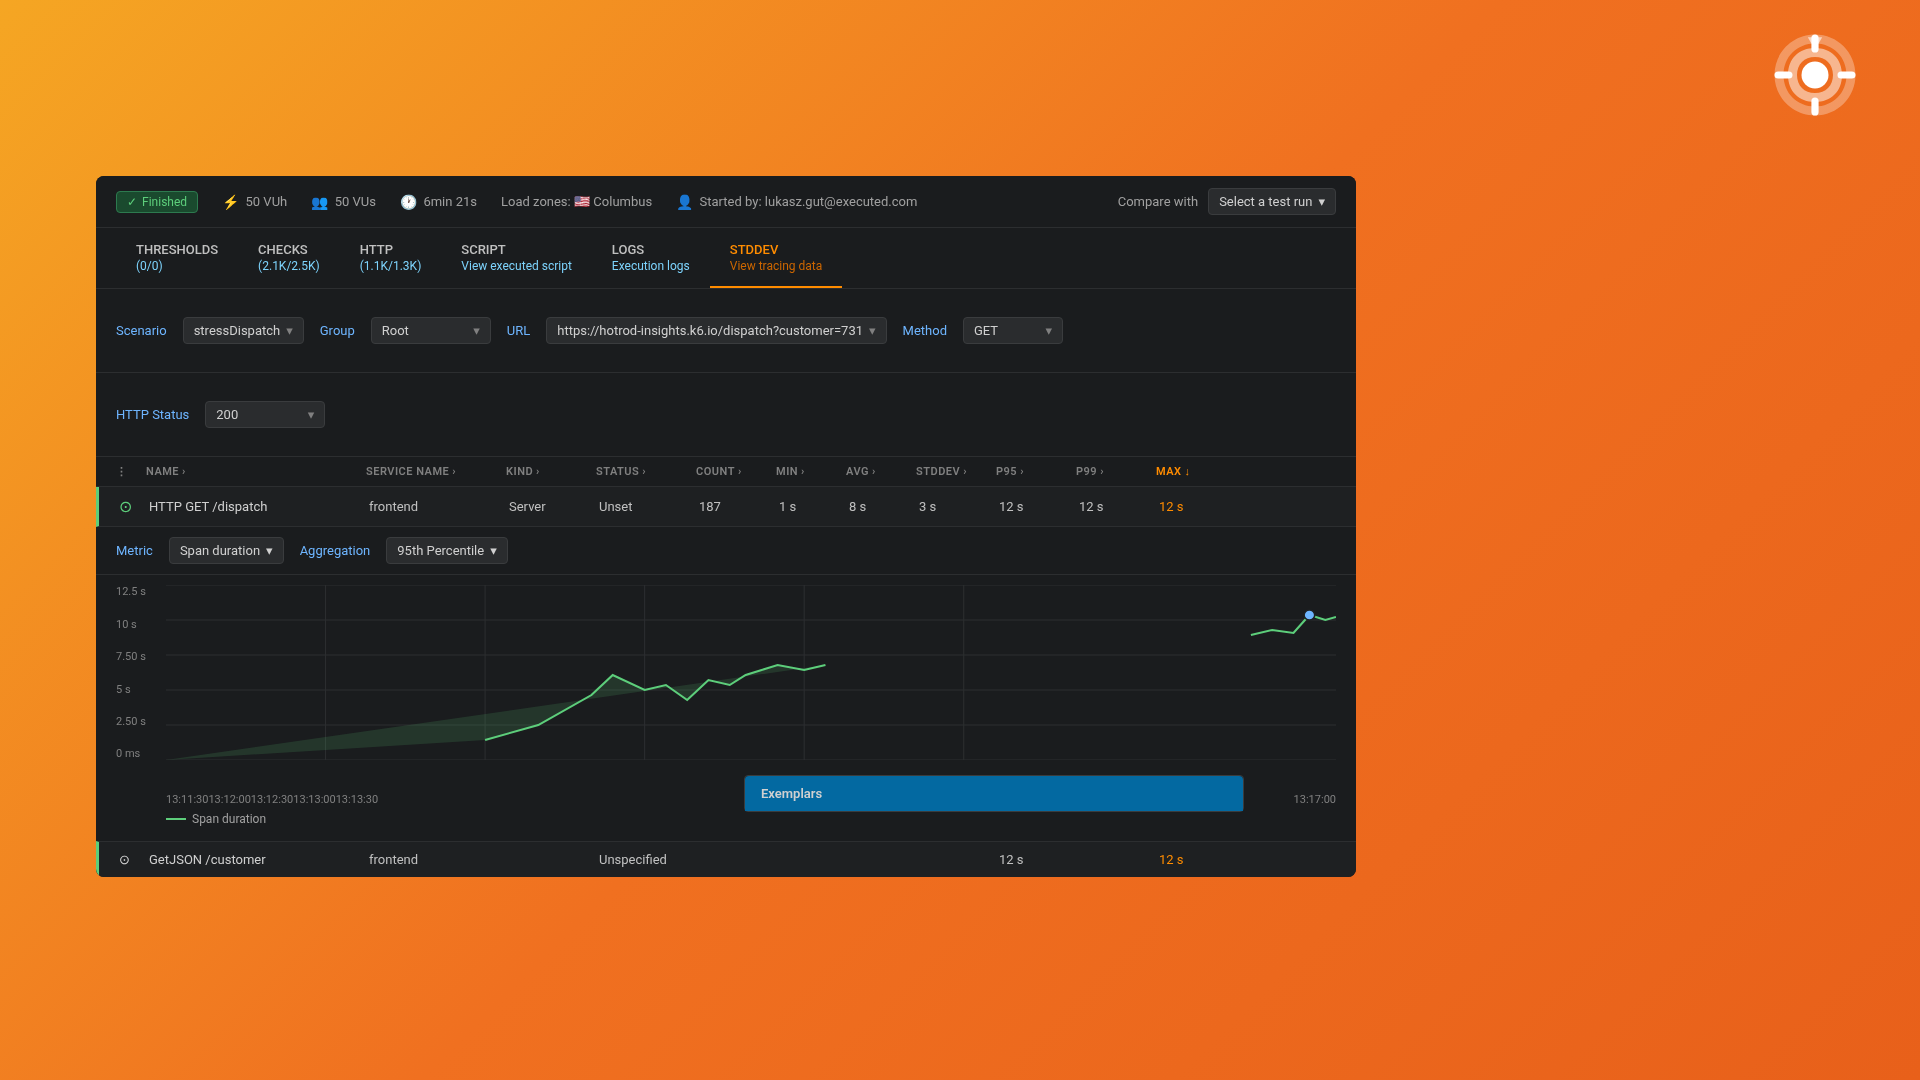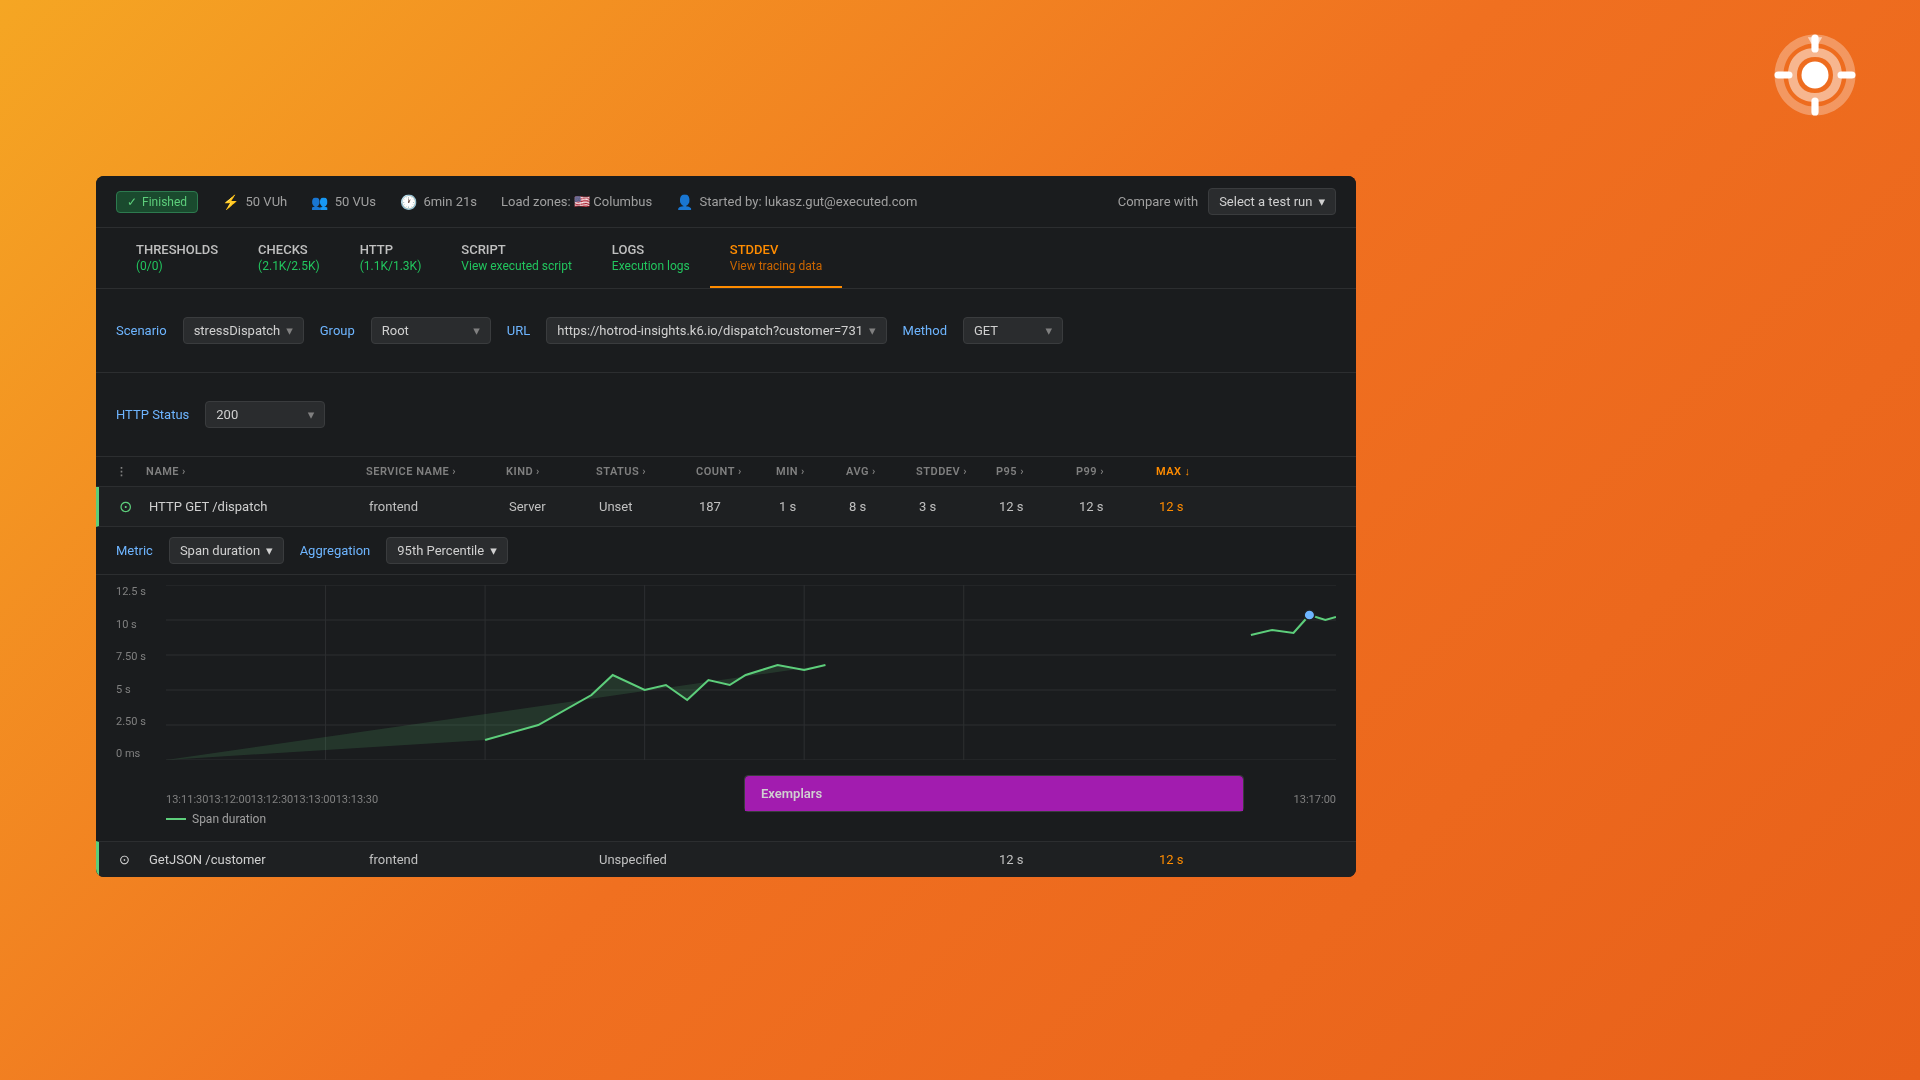--- a/index.html
+++ b/index.html
@@ -97,21 +97,21 @@
     }
     .nav-tab {
       padding: 14px 20px;
       color: #a0a0a0;
       cursor: pointer;
       font-size: 13px;
       position: relative;
       line-height: 1.3;
     }
     .nav-tab .tab-title { font-weight: 500; color: #c0c0c0; }
-    .nav-tab .tab-sub { font-size: 12px; color: #22c55e; }
+    .nav-tab .tab-sub { font-size: 12px; color: #7dd3fc; }
     .nav-tab.active .tab-title { color: #ff8c00; }
     .nav-tab.active .tab-sub { color: #cc6600; }
     .nav-tab.active::after {
       content: '';
       position: absolute;
       bottom: 0;
       left: 0;
       right: 0;
       height: 2px;
       background: #ff8c00;
@@ -255,21 +255,21 @@
       position: absolute;
       left: 648px;
       top: 200px;
       background: #1e2022;
       border: 1px solid #3a3c3e;
       border-radius: 4px;
       width: 500px;
       z-index: 100;
     }
     .tooltip-header {
-      background: #a21caf;
+      background: #0369a1;
       padding: 10px 16px;
       font-size: 13px;
       font-weight: 600;
       color: #d0d0d0;
       border-radius: 4px 4px 0 0;
     }
 
     
     .bottom-row {
       display: grid;

